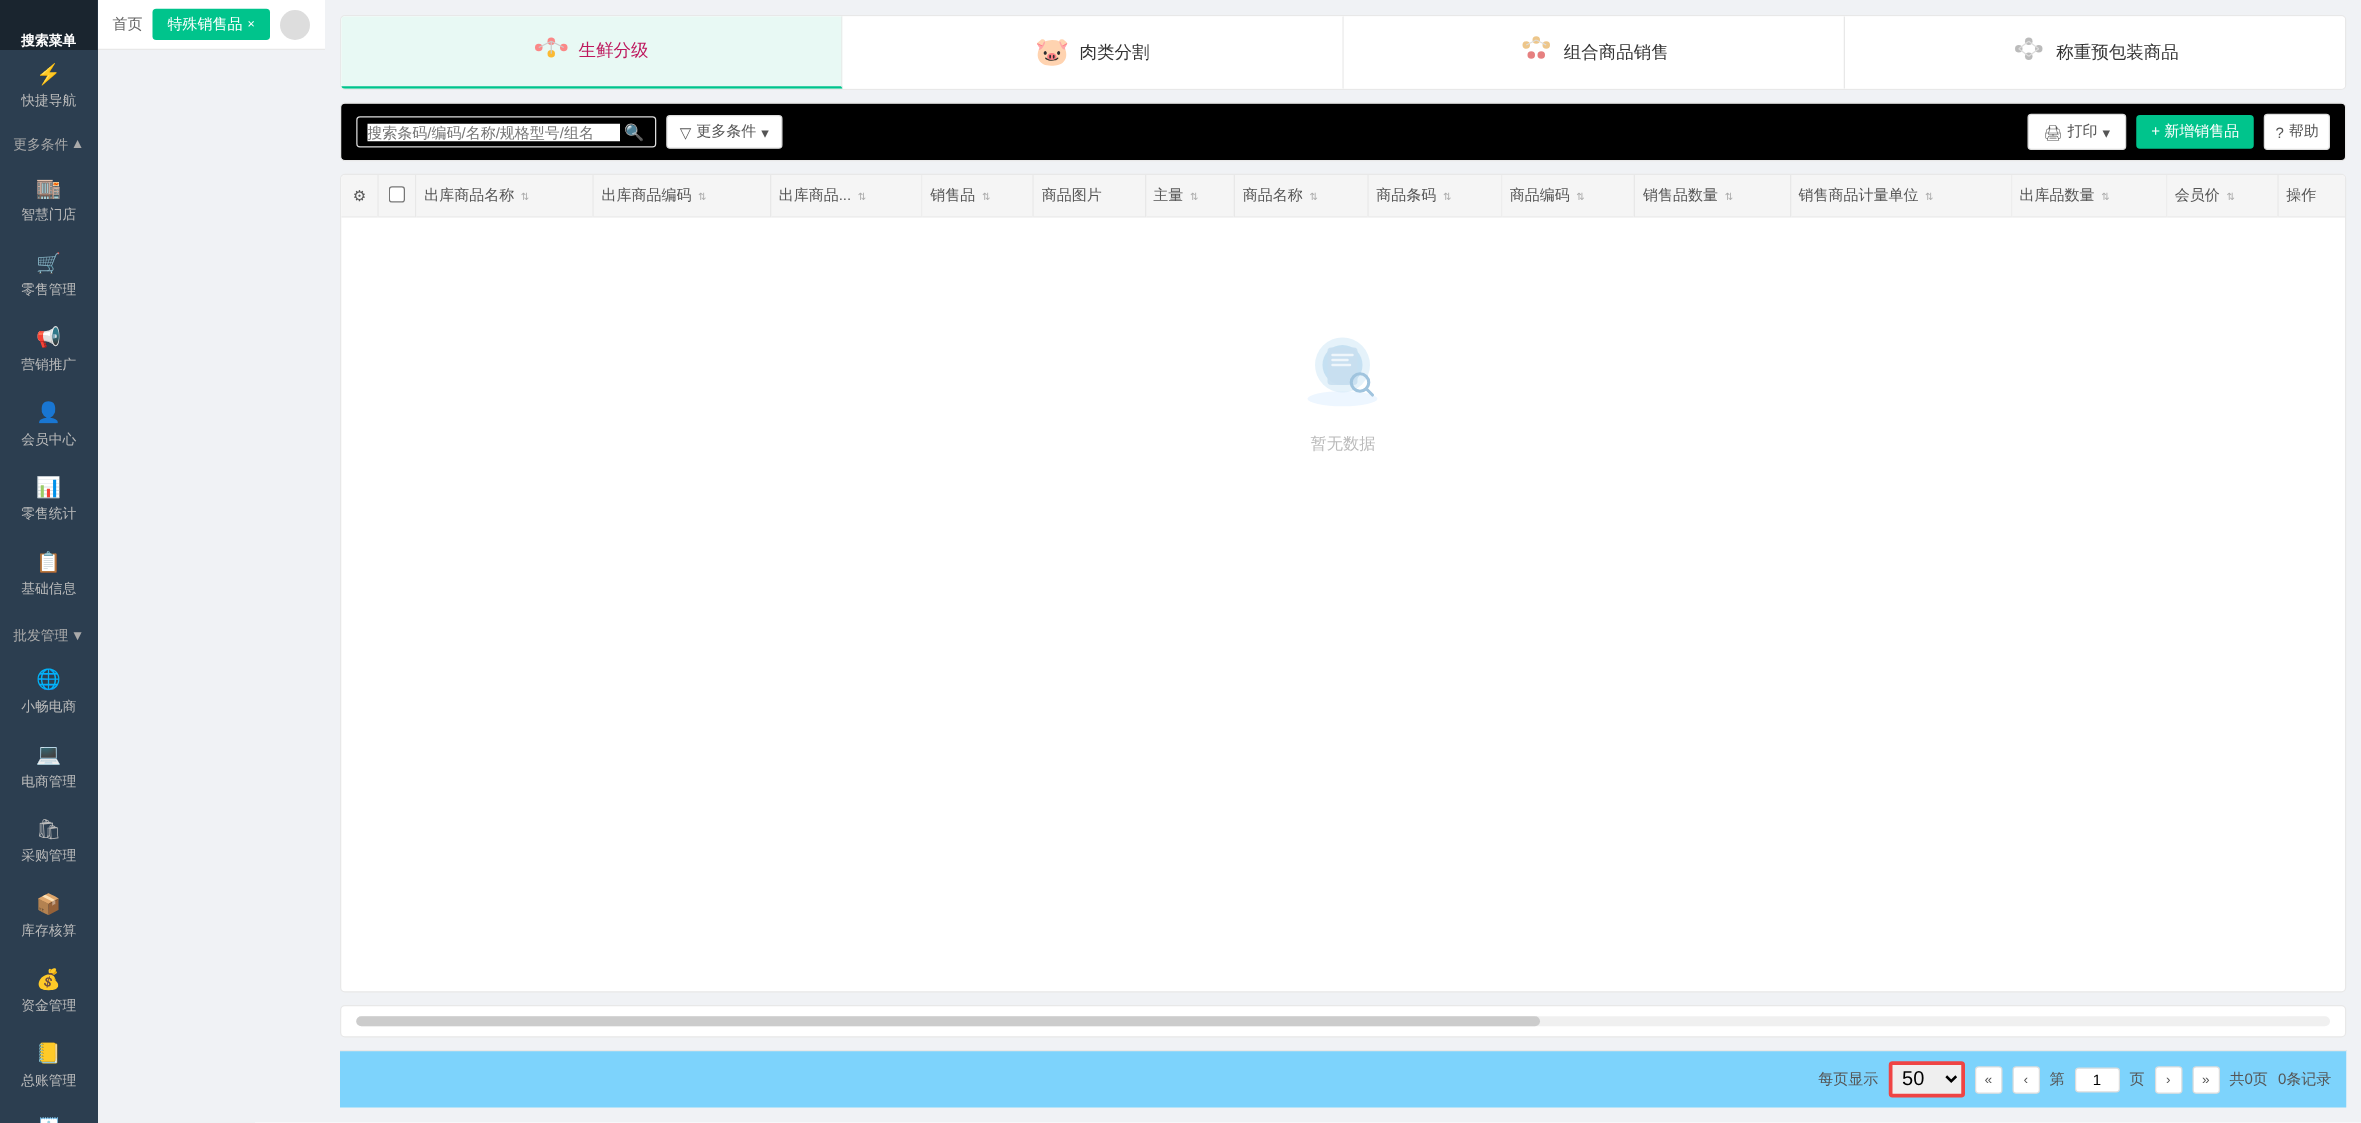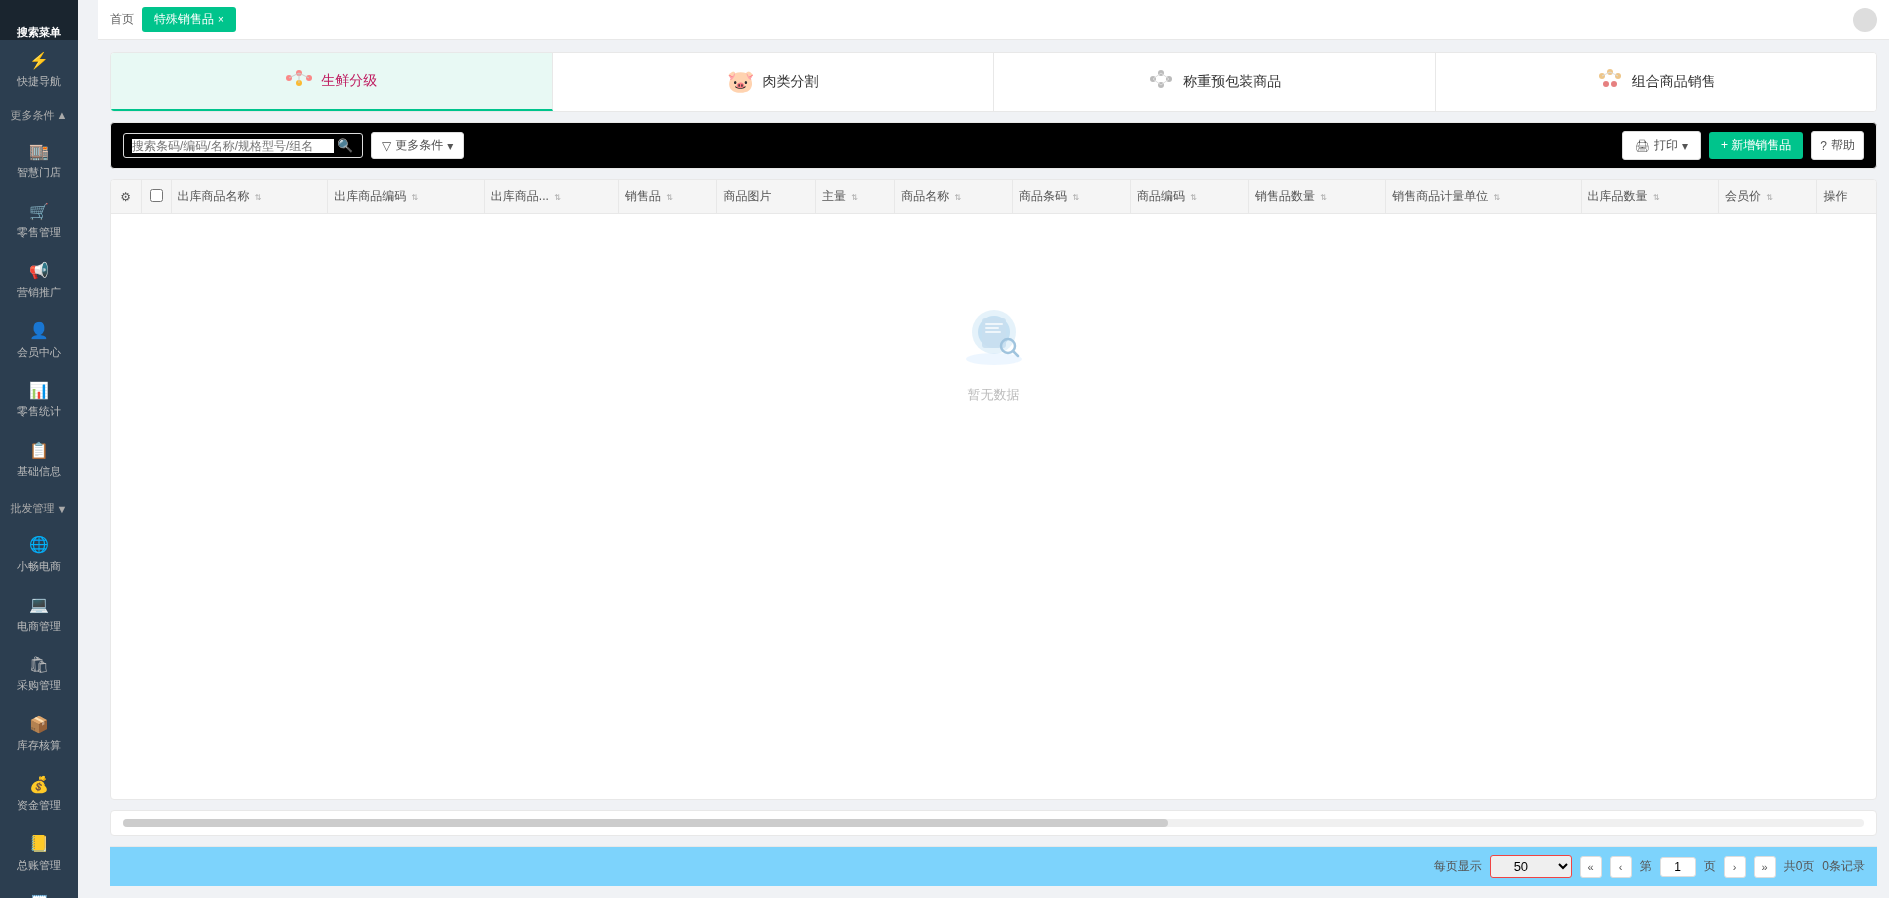--- a/index.html
+++ b/index.html
@@ -49,23 +49,21 @@
       justify-content: center;
       gap: 2px;
       cursor: pointer;
     }
     .sidebar-divider { height: 1px; background: #3d5166; margin: 2px 8px; }
 
     
     .main-content {
       flex: 1;
       display: flex;
-      flex-direction: column;
       overflow: hidden;
-      margin-left: 20px;
     }
 
     
     .topbar {
       height: 40px;
       background: #fff;
       border-bottom: 1px solid #e8e8e8;
       display: flex;
       align-items: center;
       padding: 0 12px;
@@ -274,24 +272,24 @@
       justify-content: flex-end;
       padding: 8px 12px;
       background: #7dd3fc;
       border-top: 1px solid #e8e8e8;
       gap: 8px;
       font-size: 12px;
       color: #555;
       flex-shrink: 0;
     }
     .pagination-bar select {
-      border: 1px solid #ef4444;
-      border-radius: 3px;
-      padding: 2px 19px;
-      font-size: 13px;
+      border: 3px solid #ef4444;
+      border-radius: 3px;
+      padding: 2px 4px;
+      font-size: 16px;
     }
     .page-btn {
       width: 22px;
       height: 22px;
       border: 1px solid #ddd;
       border-radius: 3px;
       background: #fff;
       cursor: pointer;
       display: flex;
       align-items: center;
@@ -430,45 +428,45 @@
         </span>
         <span>生鲜分级</span>
       </div>
       <div class="category-tab">
         <span class="tab-icon">🐷</span>
         <span>肉类分割</span>
       </div>
       <div class="category-tab">
         <span class="tab-icon">
           <svg width="28" height="22" viewBox="0 0 28 22">
+            <circle cx="6" cy="8" r="3" fill="#e8b86d" opacity="0.8"></circle>
+            <circle cx="14" cy="4" r="3" fill="#e8b86d" opacity="0.8"></circle>
+            <circle cx="22" cy="8" r="3" fill="#e8b86d" opacity="0.8"></circle>
+            <circle cx="10" cy="16" r="3" fill="#e06060" opacity="0.8"></circle>
+            <circle cx="18" cy="16" r="3" fill="#e06060" opacity="0.8"></circle>
+            <line x1="6" y1="8" x2="14" y2="4" stroke="#ddd" stroke-width="1"></line>
+            <line x1="14" y1="4" x2="22" y2="8" stroke="#ddd" stroke-width="1"></line>
+          </svg>
+        </span>
+        <span>组合商品销售</span>
+      </div>
+      <div class="category-tab">
+        <span class="tab-icon">
+          <svg width="28" height="22" viewBox="0 0 28 22">
             <circle cx="6" cy="11" r="3" fill="#aaa" opacity="0.8"></circle>
             <circle cx="14" cy="5" r="3" fill="#aaa" opacity="0.8"></circle>
             <circle cx="22" cy="11" r="3" fill="#aaa" opacity="0.8"></circle>
             <circle cx="14" cy="17" r="3" fill="#aaa" opacity="0.8"></circle>
             <line x1="6" y1="11" x2="14" y2="5" stroke="#ddd" stroke-width="1"></line>
             <line x1="14" y1="5" x2="22" y2="11" stroke="#ddd" stroke-width="1"></line>
             <line x1="22" y1="11" x2="14" y2="17" stroke="#ddd" stroke-width="1"></line>
             <line x1="14" y1="17" x2="6" y2="11" stroke="#ddd" stroke-width="1"></line>
           </svg>
         </span>
         <span>称重预包装商品</span>
-      </div>
-      <div class="category-tab">
-        <span class="tab-icon">
-          <svg width="28" height="22" viewBox="0 0 28 22">
-            <circle cx="6" cy="8" r="3" fill="#e8b86d" opacity="0.8"></circle>
-            <circle cx="14" cy="4" r="3" fill="#e8b86d" opacity="0.8"></circle>
-            <circle cx="22" cy="8" r="3" fill="#e8b86d" opacity="0.8"></circle>
-            <circle cx="10" cy="16" r="3" fill="#e06060" opacity="0.8"></circle>
-            <circle cx="18" cy="16" r="3" fill="#e06060" opacity="0.8"></circle>
-            <line x1="6" y1="8" x2="14" y2="4" stroke="#ddd" stroke-width="1"></line>
-            <line x1="14" y1="4" x2="22" y2="8" stroke="#ddd" stroke-width="1"></line>
-          </svg>
-        </span>
-        <span>组合商品销售</span>
       </div>
     </div>
 
     <div class="toolbar">
       <div class="toolbar-left">
         <div class="search-box">
           <input type="text" placeholder="搜索条码/编码/名称/规格型号/组名" style="">
           <span class="search-icon">🔍</span>
         </div>
         <button class="filter-btn">

